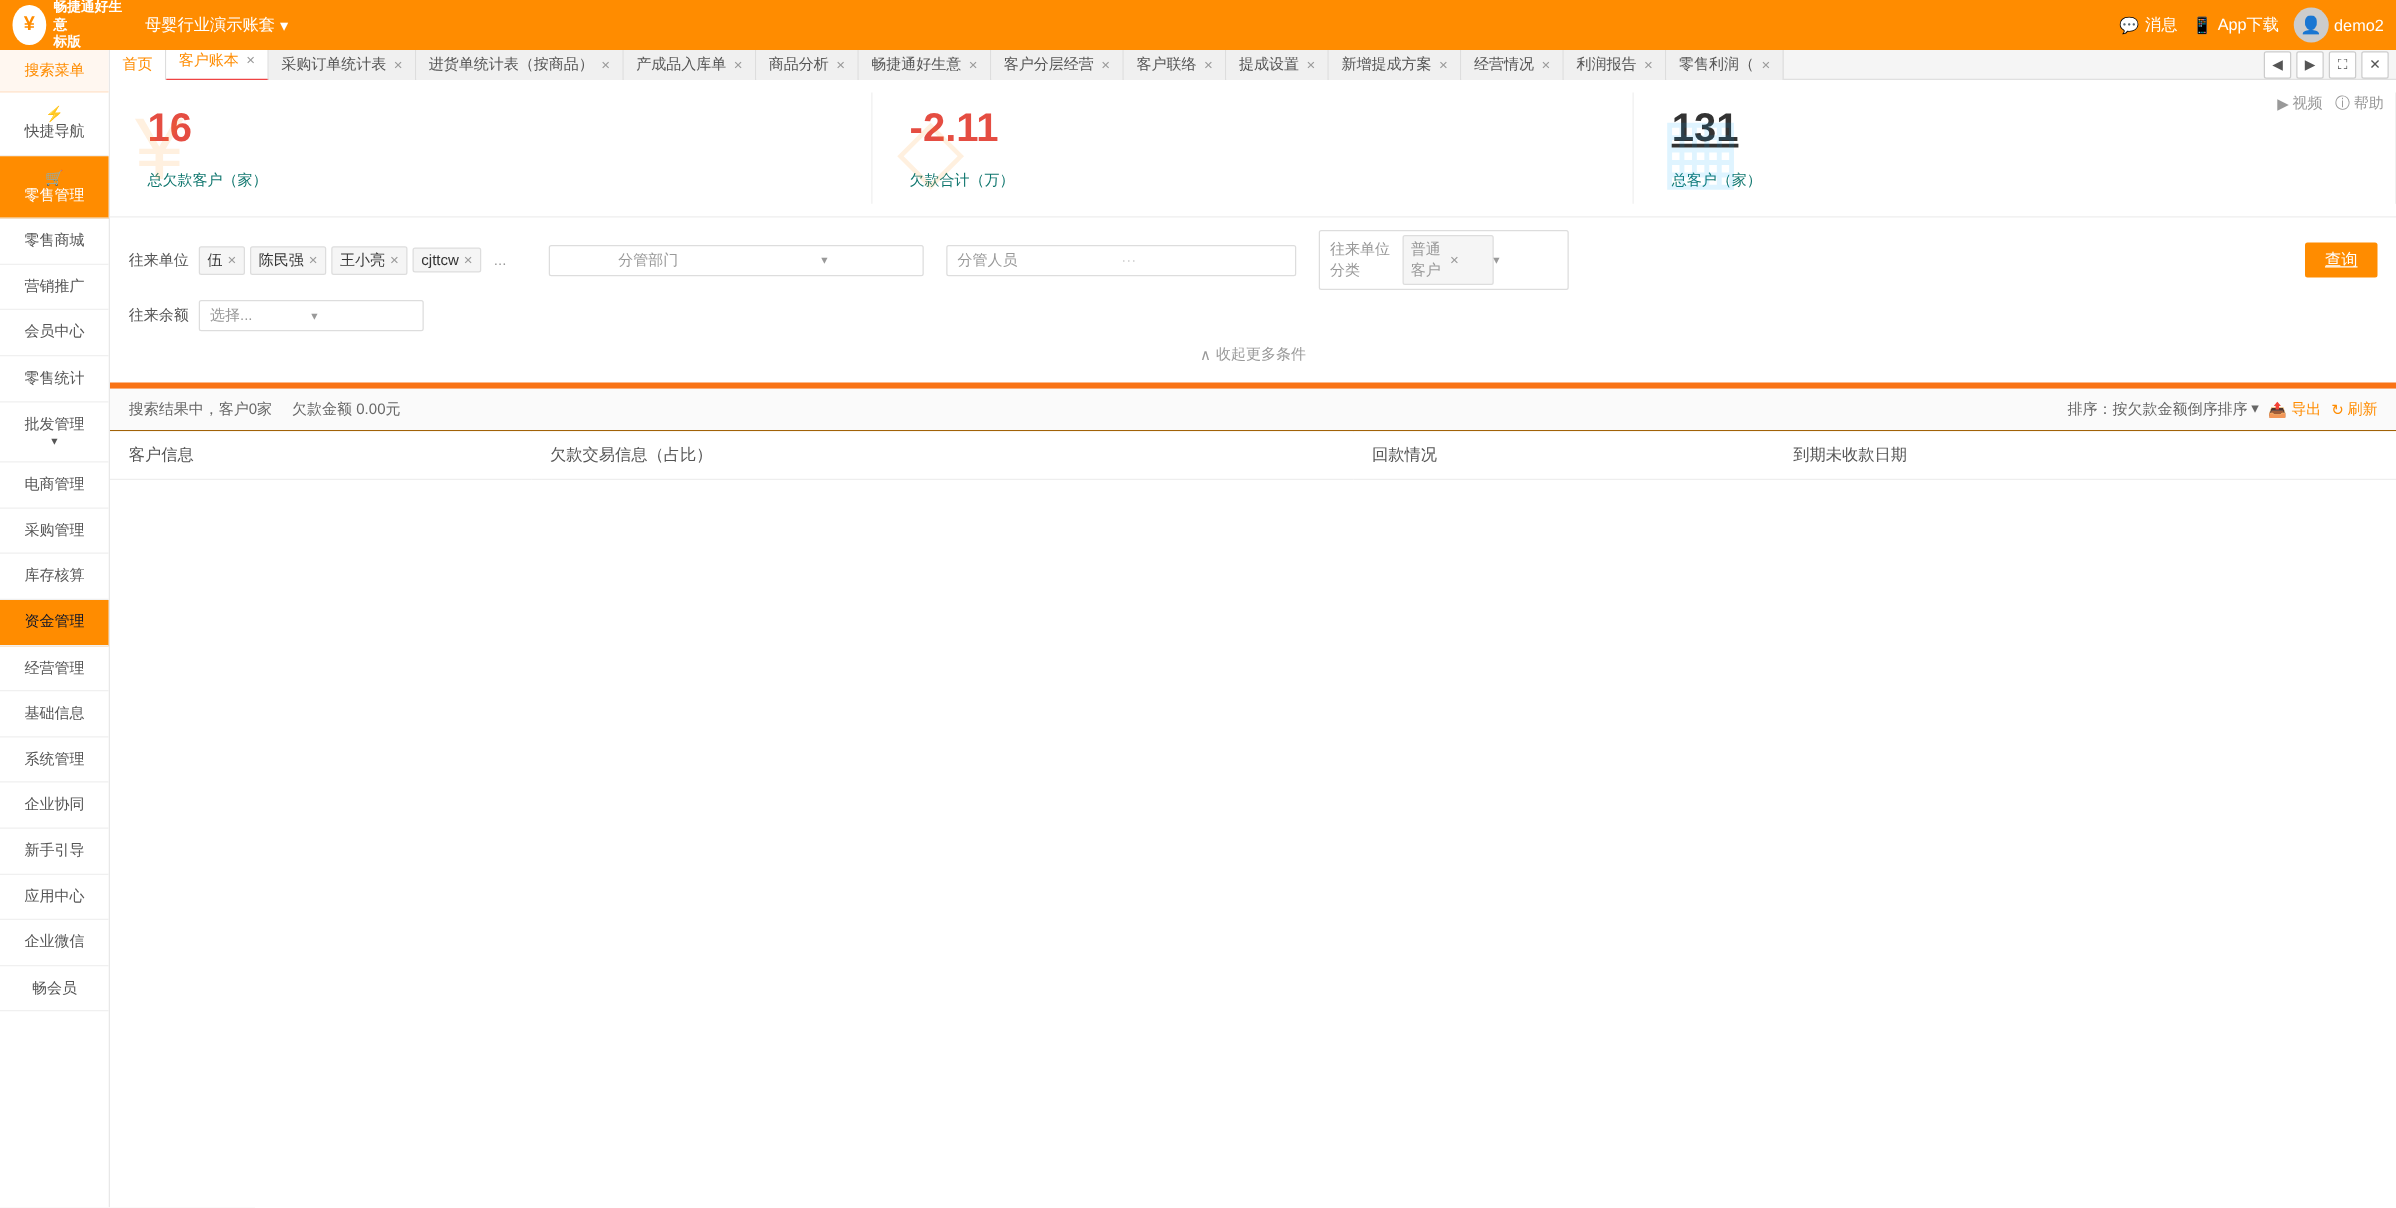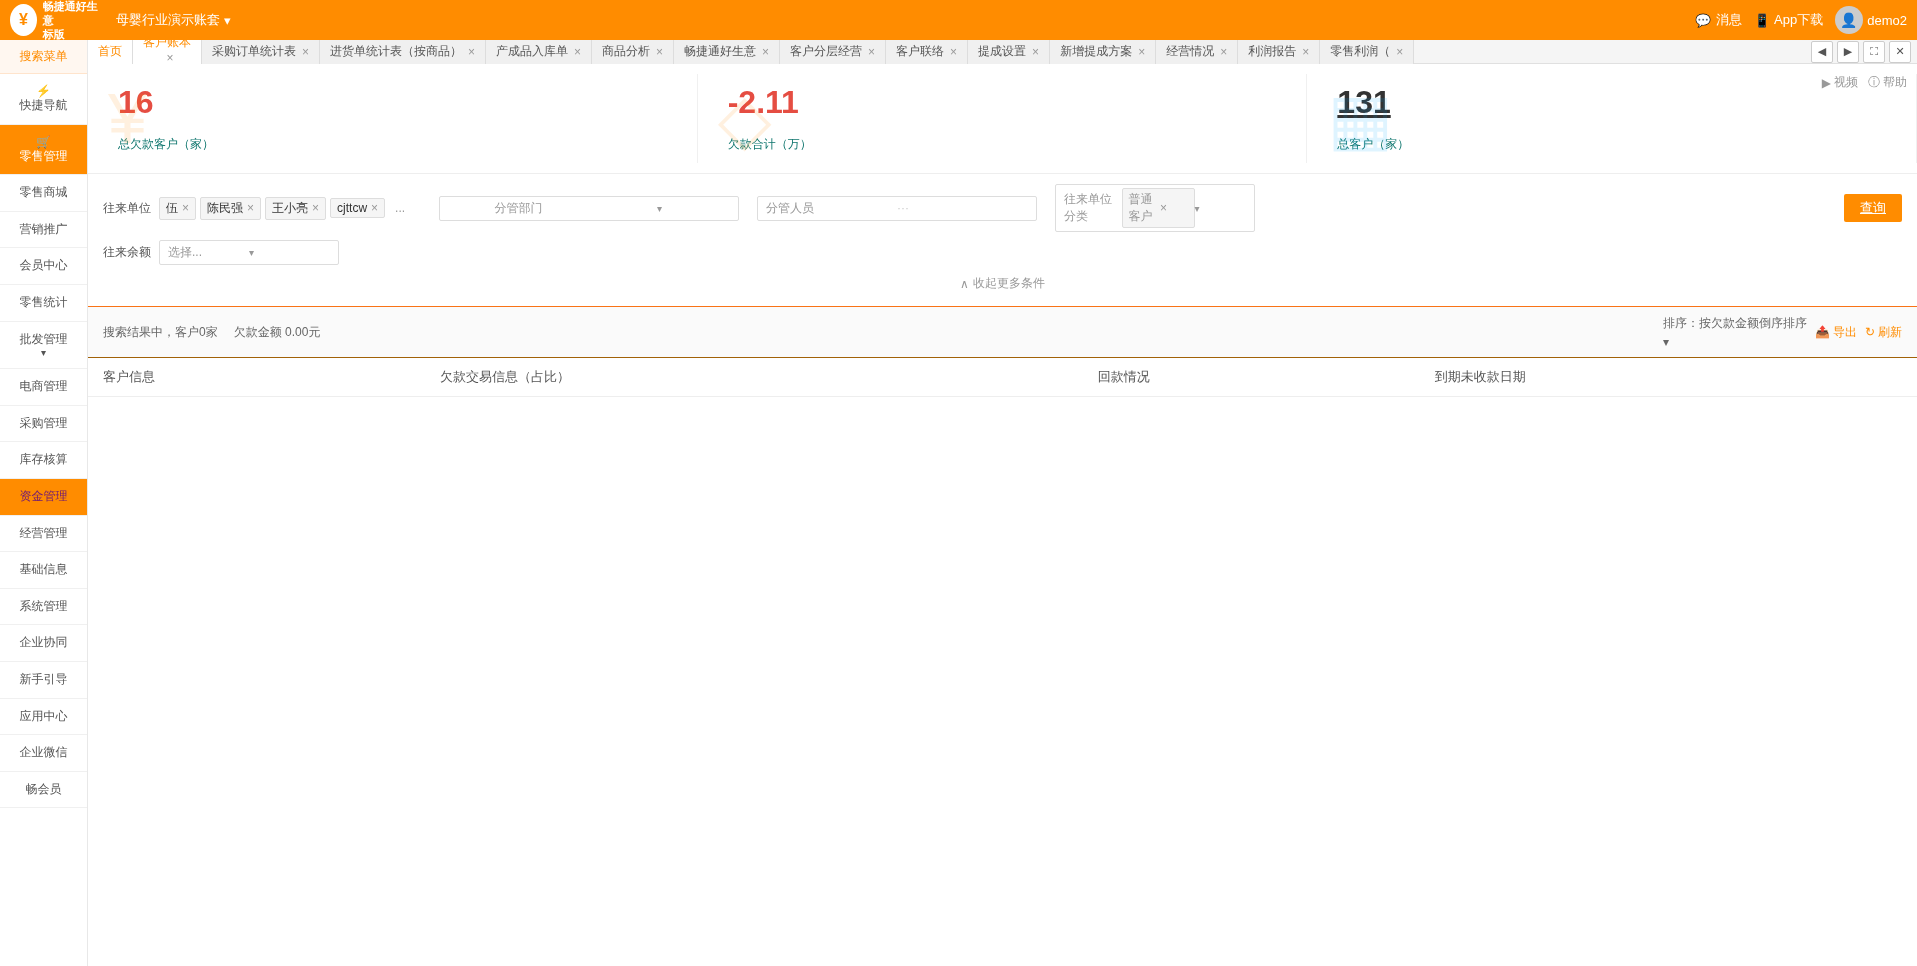--- a/index.html
+++ b/index.html
@@ -21,21 +21,21 @@
     .logo-text { font-size: 11px; line-height: 1.3; }
     .top-nav { flex: 1; display: flex; align-items: center; padding-left: 10px; }
     .workspace-selector { display: flex; align-items: center; color: #fff; font-size: 13px; cursor: pointer; padding: 4px 8px; }
     .workspace-selector span { margin-right: 4px; }
     .top-right { display: flex; align-items: center; gap: 12px; color: #fff; font-size: 13px; }
     .top-right-item { display: flex; align-items: center; gap: 4px; cursor: pointer; }
     .avatar { width: 28px; height: 28px; border-radius: 50%; background: #ccc; display: flex; align-items: center; justify-content: center; font-size: 12px; color: #fff; overflow: hidden; }
 
     
     .tab-item { display: flex; align-items: center; padding: 0 10px; height: 36px; font-size: 12px; cursor: pointer; white-space: nowrap; border-right: 1px solid #ddd; color: #555; background: #f0f0f0; }
-    .tab-item.active { background: #fff; color: #ff8c00; border-bottom: 5px solid #ef4444; flex-direction: column; }
+    .tab-item.active { background: #fff; color: #ff8c00; border-bottom: 7px solid #ef4444; }
     .tab-item .close-btn { margin-left: 6px; color: #999; font-size: 12px; }
     .tab-item.home { background: #fff; color: #ff8c00; }
     .tab-bar-actions { margin-left: auto; display: flex; align-items: center; gap: 4px; padding: 0 6px; }
     .tab-action-btn { width: 22px; height: 22px; border: 1px solid #ccc; background: #fff; cursor: pointer; display: flex; align-items: center; justify-content: center; font-size: 11px; color: #555; border-radius: 2px; }
 
     
     .sidebar-search { padding: 8px 6px; background: #fff7f0; border-bottom: 1px solid #ffe4cc; }
     .sidebar-search-label { color: #ff8c00; font-size: 12px; text-align: center; cursor: pointer; }
     .sidebar-nav-item { display: flex; align-items: center; justify-content: center; flex-direction: column; padding: 10px 4px; cursor: pointer; color: #555; font-size: 12px; border-bottom: 1px solid #f0f0f0; }
     .sidebar-nav-item.active { background: #ff8c00; color: #fff; }
@@ -46,40 +46,40 @@
     .stats-area { display: flex; background: #fff; border-bottom: 1px solid #eee; padding: 10px 0; align-items: center; }
     .stat-block { flex: 1; display: flex; flex-direction: column; align-items: flex-start; padding: 10px 30px; border-right: 1px solid #f0f0f0; position: relative; }
     .stat-block:last-child { border-right: none; }
     .stat-value { font-size: 32px; font-weight: bold; color: #333; }
     .stat-value.red { color: #e54d42; }
     .stat-label { font-size: 12px; color: #0f766e; margin-top: 15px; }
     .stat-top-actions { position: absolute; top: 10px; right: 10px; display: flex; gap: 10px; font-size: 12px; color: #999; }
     .stat-action { display: flex; align-items: center; gap: 3px; cursor: pointer; }
 
     
-    .filter-area { background: #fff; padding: 10px 15px; border-bottom: 1px solid #f97316; }
+    .filter-area { background: #fff; padding: 10px 15px; border-bottom: 5px solid #f97316; }
     .filter-row { display: flex; align-items: center; flex-wrap: wrap; gap: 8px; margin-bottom: 8px; }
     .filter-label { color: #555; font-size: 12px; white-space: nowrap; }
     .filter-tags { display: flex; align-items: center; flex-wrap: wrap; gap: 4px; }
     .filter-tag { display: flex; align-items: center; background: #f5f5f5; border: 1px solid #ddd; border-radius: 2px; padding: 2px 6px; font-size: 12px; }
     .filter-tag .remove { margin-left: 4px; color: #999; cursor: pointer; }
     .filter-more { color: #999; font-size: 12px; cursor: pointer; padding: 2px 6px; }
     .filter-select { display: flex; align-items: center; border: 1px solid #ddd; border-radius: 2px; padding: 3px 8px; min-width: 160px; background: #fff; cursor: pointer; }
     .filter-select span { flex: 1; color: #999; font-size: 12px; }
     .filter-select .arrow { color: #999; font-size: 10px; }
     .filter-select-wide { min-width: 300px; }
     .filter-select-people { min-width: 280px; }
     .search-btn { background: #ff8c00; color: #fff; border: none; padding: 5px 16px; border-radius: 2px; cursor: pointer; font-size: 13px; margin-left: auto; text-decoration: underline; }
     .collapse-btn { display: flex; align-items: center; justify-content: center; gap: 4px; color: #999; font-size: 12px; cursor: pointer; margin: 4px auto; }
     .filter-row-2 { display: flex; align-items: center; gap: 8px; }
 
     
     .result-bar { display: flex; align-items: center; padding: 8px 15px; background: #fafafa; border-bottom: 1px solid #a16207; font-size: 12px; color: #666; gap: 16px; }
     .result-bar .sort { margin-left: auto; display: flex; align-items: center; gap: 8px; }
-    .sort-item { display: flex; gap: 3px; cursor: pointer; flex-direction: column; }
+    .sort-item { display: flex; gap: 3px; cursor: pointer; }
     .action-btn { display: flex; align-items: center; gap: 3px; cursor: pointer; color: #ff8c00; }
 
     
     .data-table { width: 100%; border-collapse: collapse; }
     .data-table th { padding: 10px 15px; text-align: left; font-size: 13px; color: #555; font-weight: normal; background: #fff; border-bottom: 1px solid #eee; }
     .empty-state { display: flex; flex-direction: column; align-items: center; justify-content: center; padding: 80px 0; color: #ccc; font-size: 13px; }
     .empty-icon { width: 80px; height: 80px; margin-bottom: 10px; }
 
     
     ::-webkit-scrollbar { width: 6px; height: 6px; }
@@ -157,21 +157,21 @@
       </div>
       <div class="sidebar-nav-item">
         <span class="nav-label">电商管理</span>
       </div>
       <div class="sidebar-nav-item">
         <span class="nav-label">采购管理</span>
       </div>
       <div class="sidebar-nav-item">
         <span class="nav-label">库存核算</span>
       </div>
-      <div class="sidebar-nav-item" style="background:#ff8c00;color:#701a75;">
+      <div class="sidebar-nav-item" style="background:#ff8c00;color:#0f172a;">
         <span class="nav-label">资金管理</span>
       </div>
       <div class="sidebar-nav-item">
         <span class="nav-label">经营管理</span>
       </div>
       <div class="sidebar-nav-item">
         <span class="nav-label">基础信息</span>
       </div>
       <div class="sidebar-nav-item">
         <span class="nav-label">系统管理</span>

